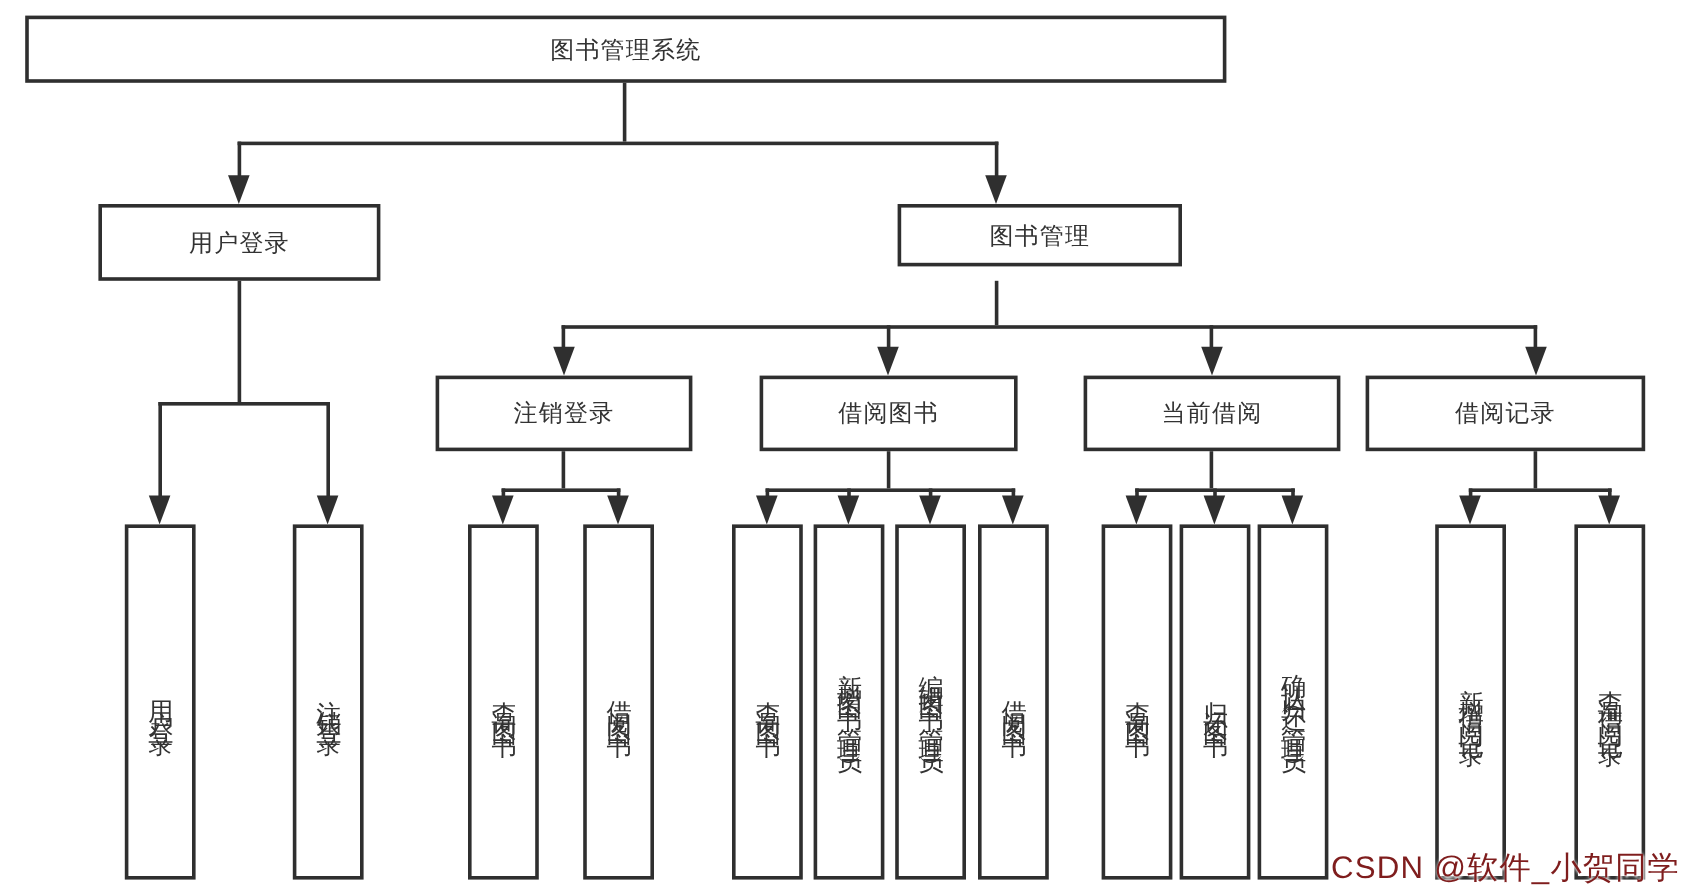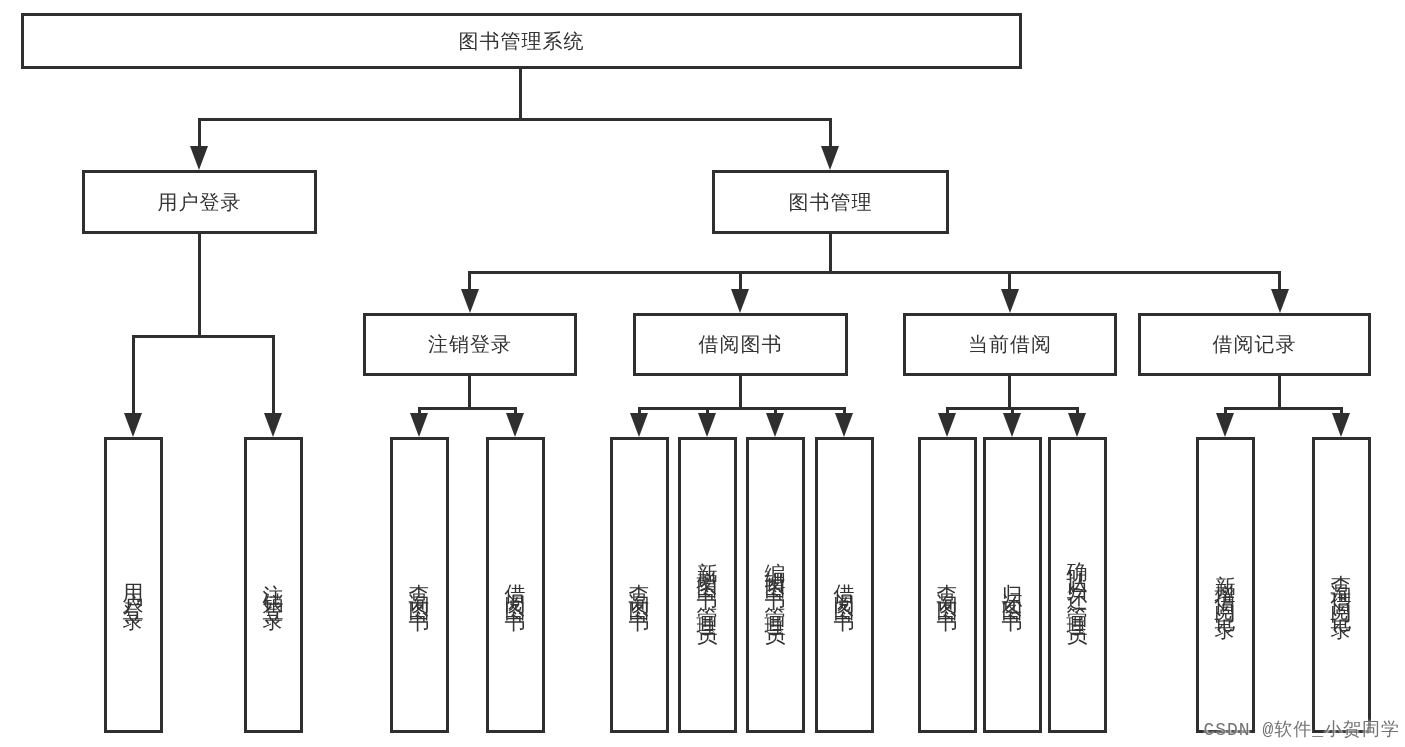--- a/index.html
+++ b/index.html
@@ -44,27 +44,26 @@
     position: absolute;
     width: 0; height: 0;
     border-left: 9px solid transparent;
     border-right: 9px solid transparent;
     border-top: 24px solid #2f2f2f;
   }
   .watermark {
     position: absolute;
     right: 5px;
     bottom: 6px;
-    font-size: 18px;
-    color: #737373;
+    font-size: 26px;
+    color: #7f1d1d;
     letter-spacing: 1px;
     text-shadow: 0 0 3px rgba(255,255,255,0.95), 1px 1px 2px rgba(255,255,255,0.9);
     z-index: 10;
     white-space: nowrap;
-    font-family: Liberation Mono, monospace;
   }
 </style>
 </head>
 <body>
 
 <div class="canvas">
 
   <div class="node" style="left:21px; top:13px; width:1001px; height:56px">
     <span class="lbl">图书管理系统</span>
   </div>
@@ -72,21 +71,21 @@
   <div class="vline" style="left:519px; top:69px; height:49px"></div>
   <div class="hline" style="left:198px; top:118px; width:634px"></div>
   <div class="vline" style="left:198px; top:118px; height:30px"></div>
   <div class="vline" style="left:829px; top:118px; height:30px"></div>
   <div class="arrow" style="left:190px; top:146px"></div>
   <div class="arrow" style="left:821px; top:146px"></div>
 
   <div class="node" style="left:82px; top:170px; width:235px; height:64px">
     <span class="lbl">用户登录</span>
   </div>
-  <div class="node" style="left:712px; top:170px; width:237px; height:64px">
+  <div class="node" style="left:748px; top:170px; width:237px; height:52px">
     <span class="lbl">图书管理</span>
   </div>
 
   <div class="vline" style="left:198px; top:234px; height:101px"></div>
   <div class="hline" style="left:132px; top:335px; width:143px"></div>
   <div class="vline" style="left:132px; top:335px; height:80px"></div>
   <div class="vline" style="left:272px; top:335px; height:80px"></div>
   <div class="arrow" style="left:124px; top:413px"></div>
   <div class="arrow" style="left:264px; top:413px"></div>
 

